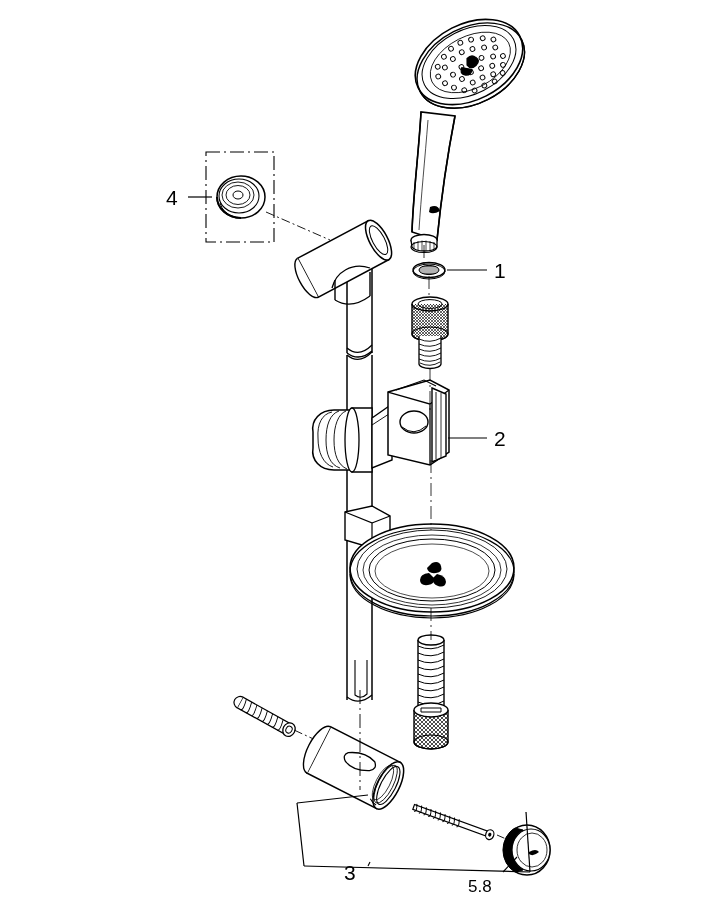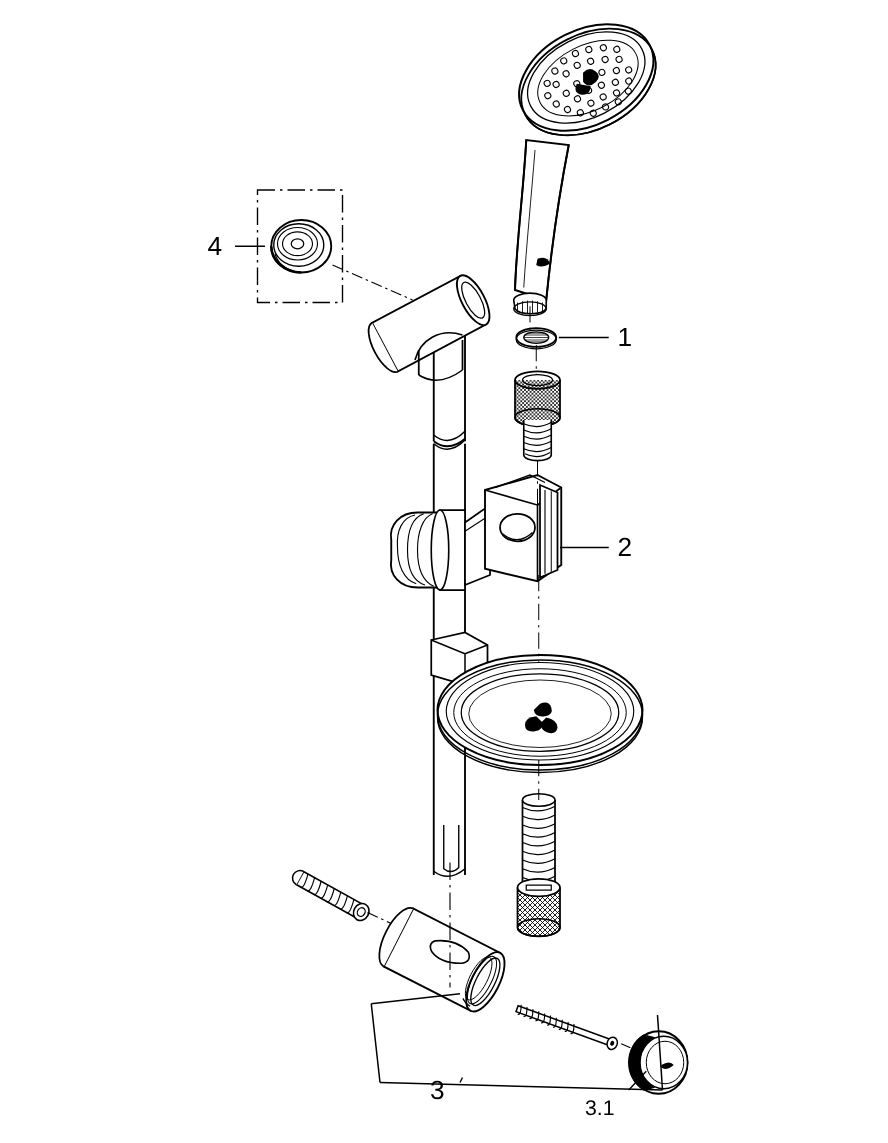--- a/index.html
+++ b/index.html
@@ -366,13 +366,13 @@
     <path d="M431,460 L431,530"></path>
     <path d="M431,608 L431,640"></path>
   </g>
 </svg>
 </div>
 
 <div class="callout-label" style="left:166px;top:187px;">4</div>
 <div class="callout-label" style="left:494px;top:260px;">1</div>
 <div class="callout-label" style="left:494px;top:428px;">2</div>
 <div class="callout-label" style="left:344px;top:862px;">3</div>
-<div class="callout-label small" style="left:468px;top:878px;">3.1</div>
+<div class="callout-label small" style="left:468px;top:878px;">5.8</div>
 
 </body></html>

